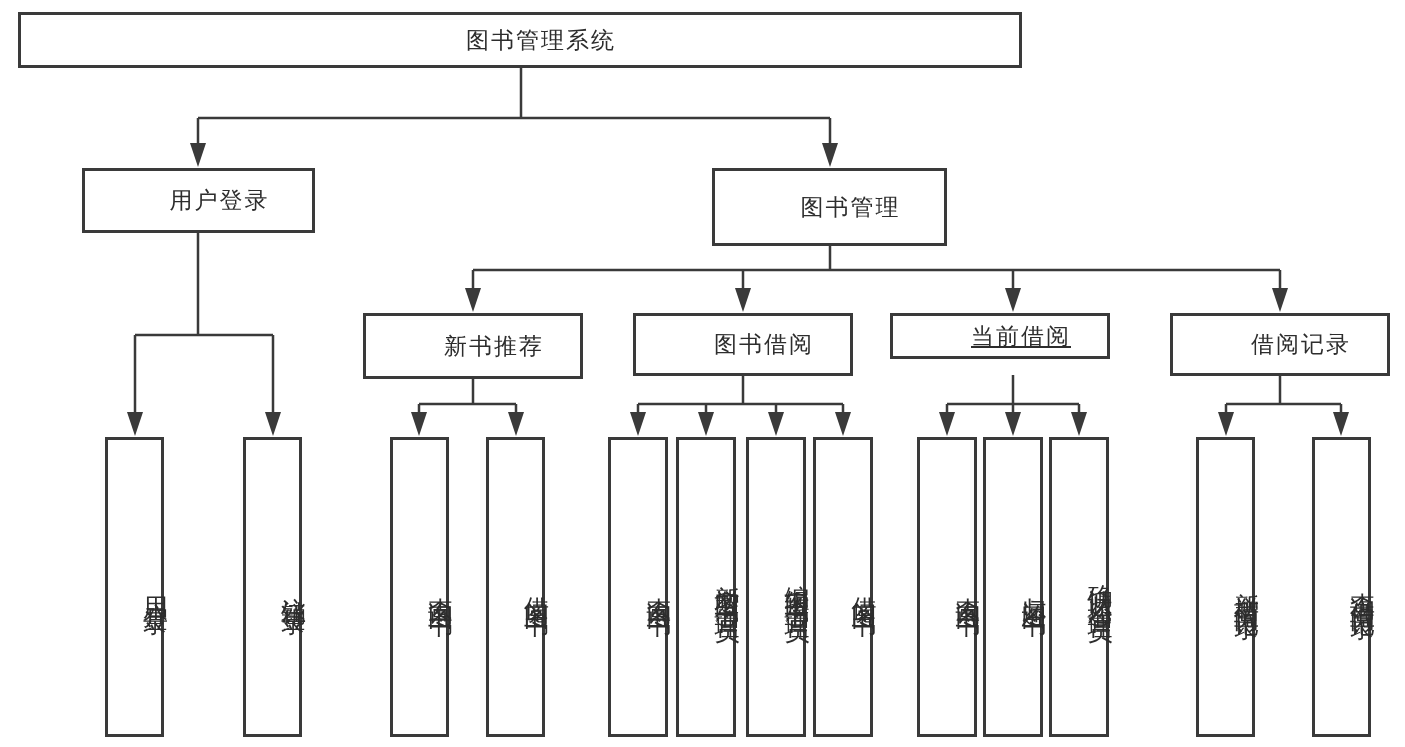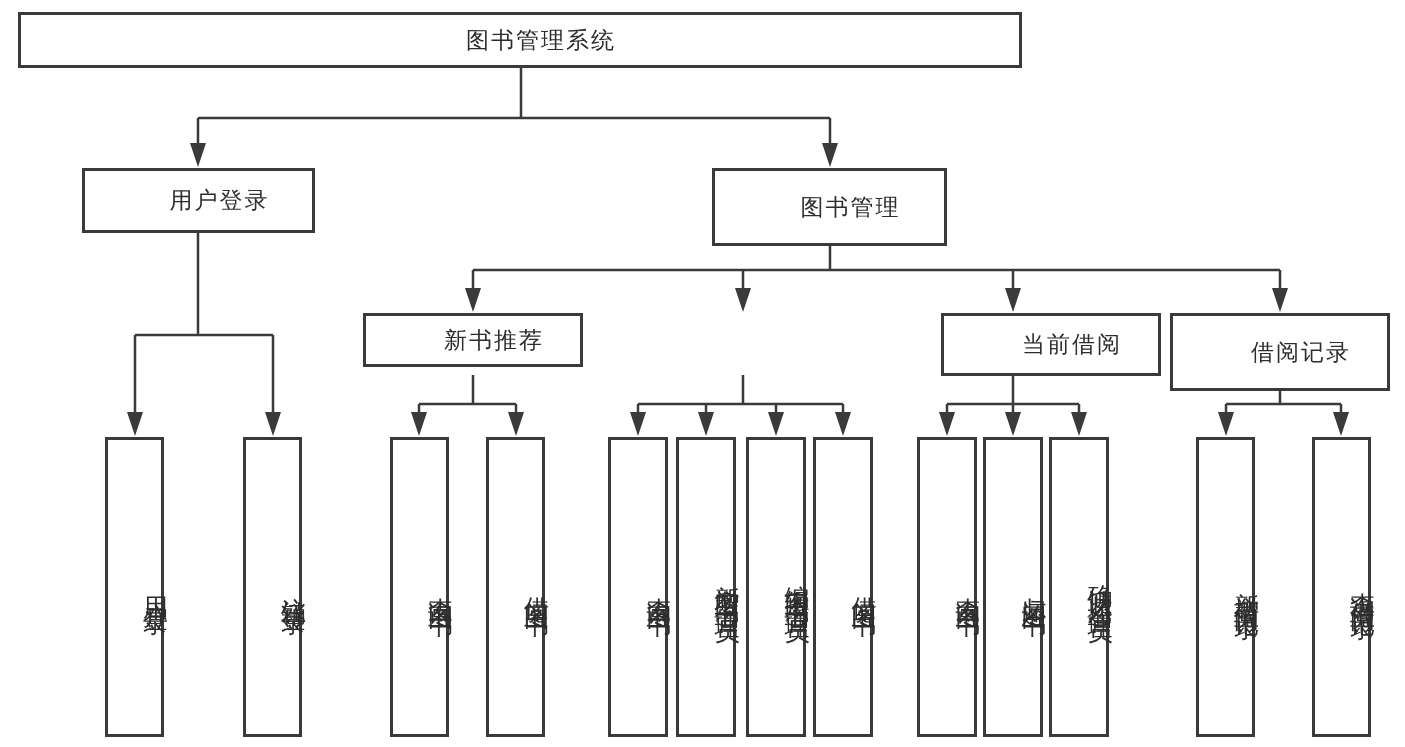--- a/index.html
+++ b/index.html
@@ -106,23 +106,24 @@
       <path class="head" d="M1218 412 H1234 L1226 436 Z"></path>
       <path class="head" d="M1333 412 H1349 L1341 436 Z"></path>
     </g>
   </svg>
 
   <div class="node h-node" style="left:18px; top:12px; width:1004px; height:56px;">图书管理系统</div>
 
   <div class="node h-node" style="left:82px; top:168px; width:233px; height:65px;">用户登录</div>
   <div class="node h-node" style="left:712px; top:168px; width:235px; height:78px;">图书管理</div>
 
-  <div class="node h-node" style="left:363px; top:313px; width:220px; height:54px;">新书推荐</div>
-  <div class="node h-node" style="left:941px; top:313px; width:220px; height:63px;">当前借阅</div>
-  <div class="node h-node" style="left:1170px; top:313px; width:220px; height:78px;">借阅记录</div>
+  <div class="node h-node" style="left:363px; top:313px; width:220px; height:66px;">新书推荐</div>
+  <div class="node h-node" style="left:633px; top:313px; width:220px; height:63px;">图书借阅</div>
+  <div class="node h-node" style="left:890px; top:313px; width:220px; height:46px;text-decoration:underline;">当前借阅</div>
+  <div class="node h-node" style="left:1170px; top:313px; width:220px; height:63px;">借阅记录</div>
 
   <div class="node v-node" style="left:105px; top:437px; width:59px; height:300px;">用户登录</div>
   <div class="node v-node" style="left:243px; top:437px; width:59px; height:300px;">注销登录</div>
 
   <div class="node v-node" style="left:390px; top:437px; width:59px; height:300px;">查询图书</div>
   <div class="node v-node" style="left:486px; top:437px; width:59px; height:300px;">借阅图书</div>
 
   <div class="node v-node" style="left:608px; top:437px; width:60px; height:300px;">查询图书</div>
   <div class="node v-node" style="left:676px; top:437px; width:60px; height:300px;">新增图书（管理员）</div>
   <div class="node v-node" style="left:746px; top:437px; width:60px; height:300px;">编辑图书（管理员）</div>

